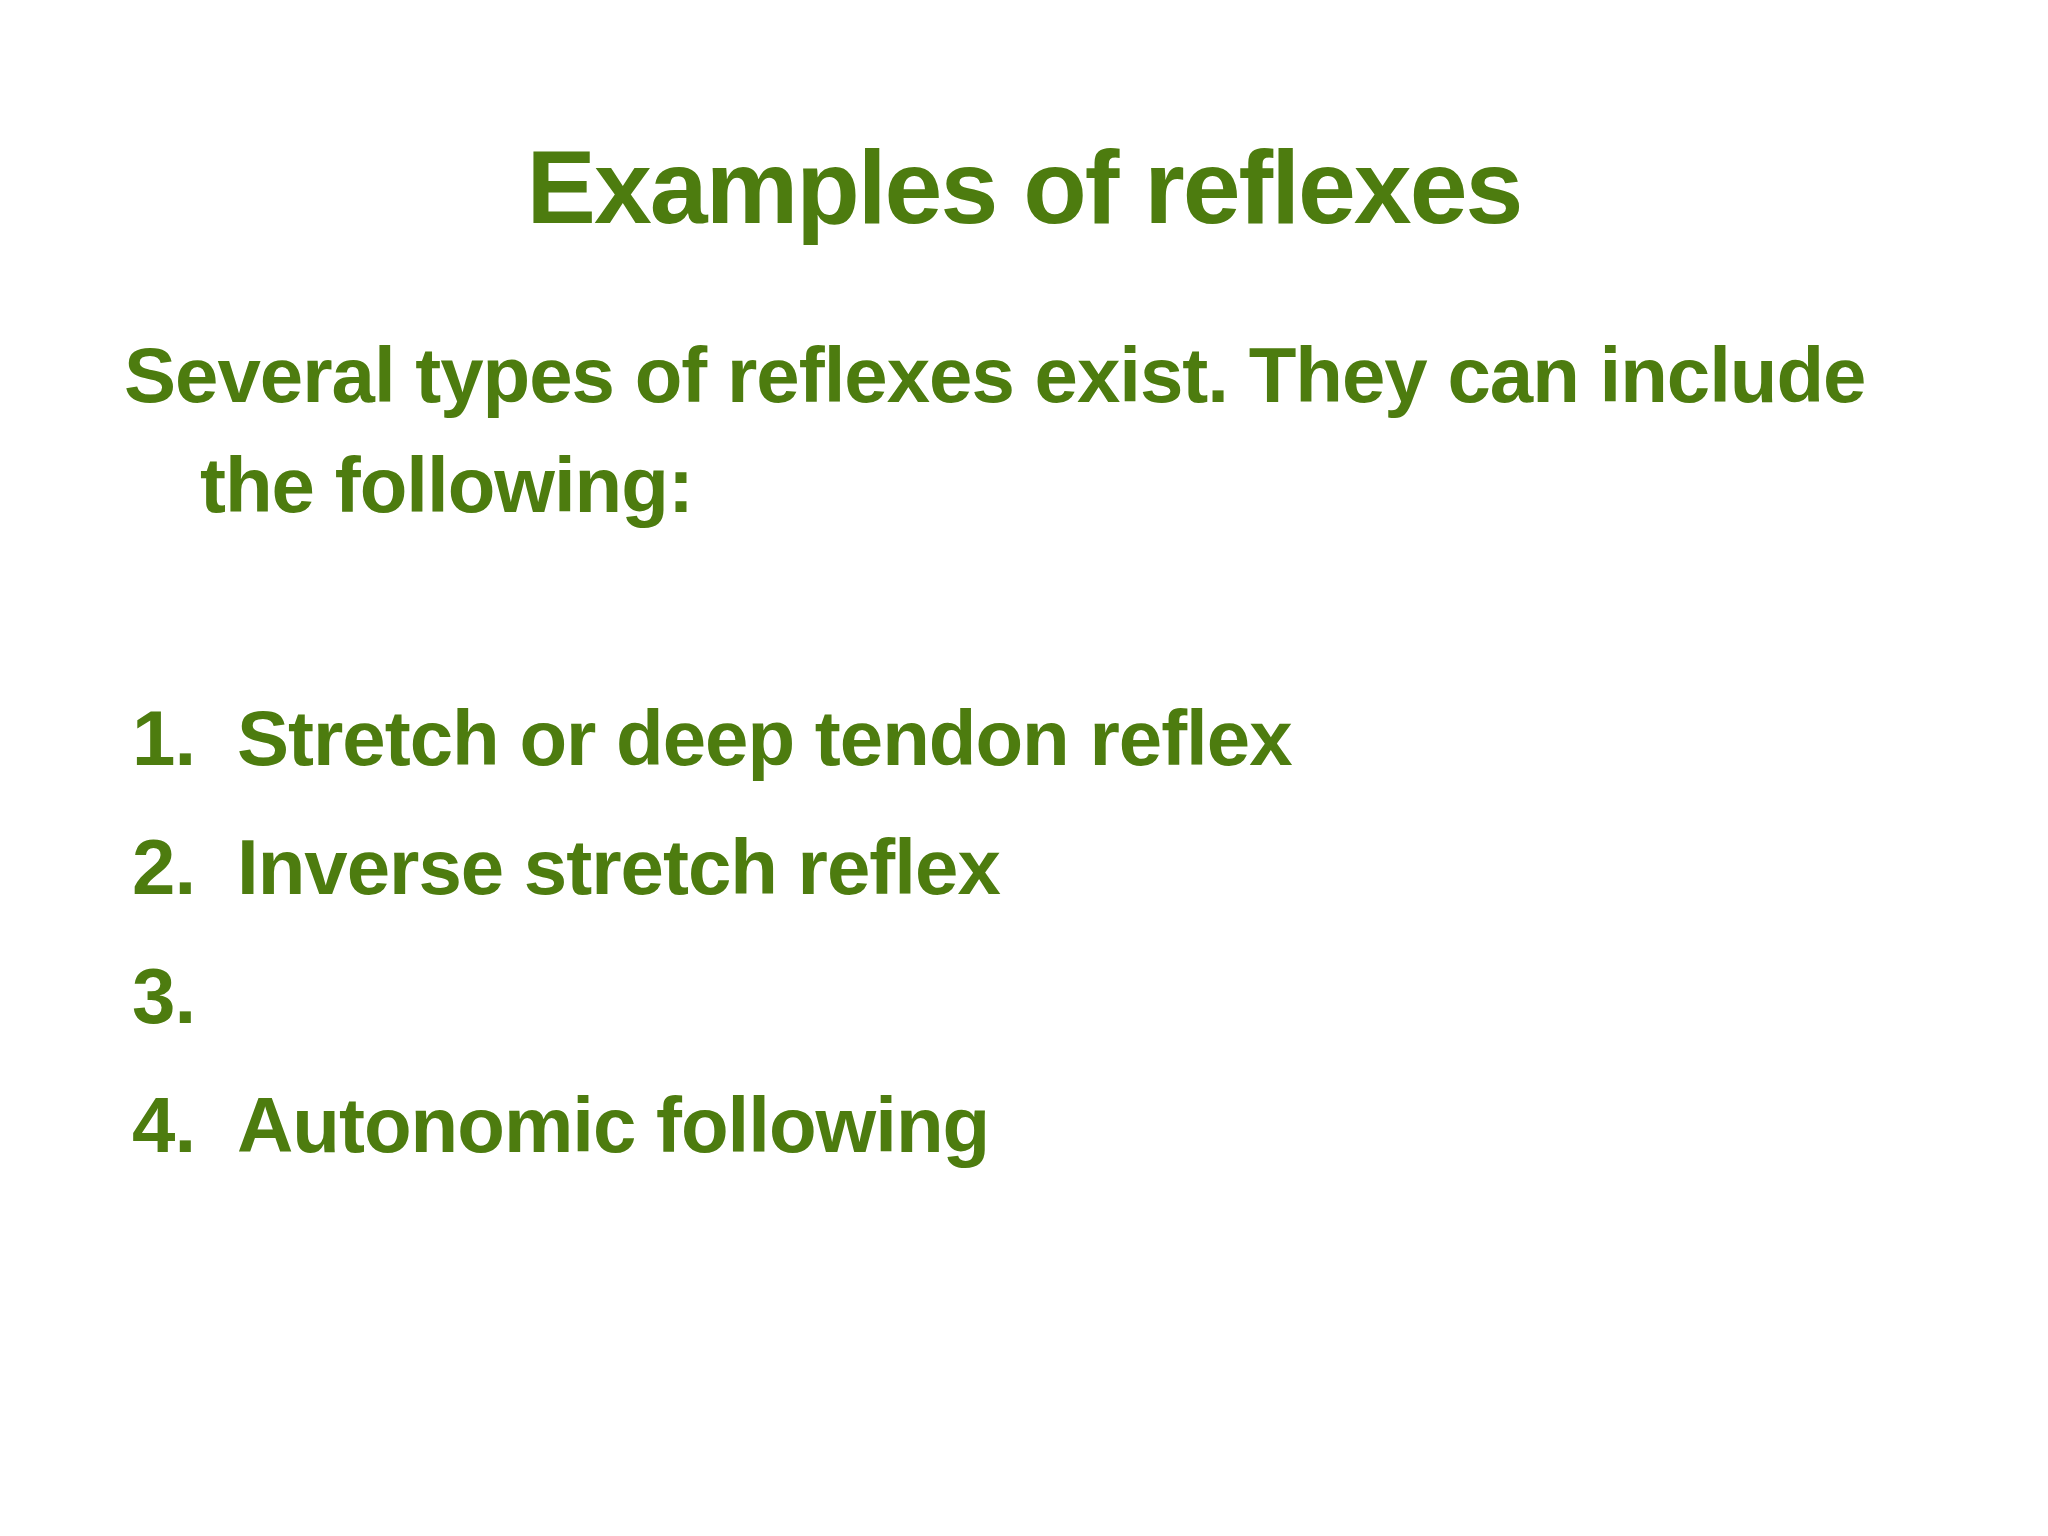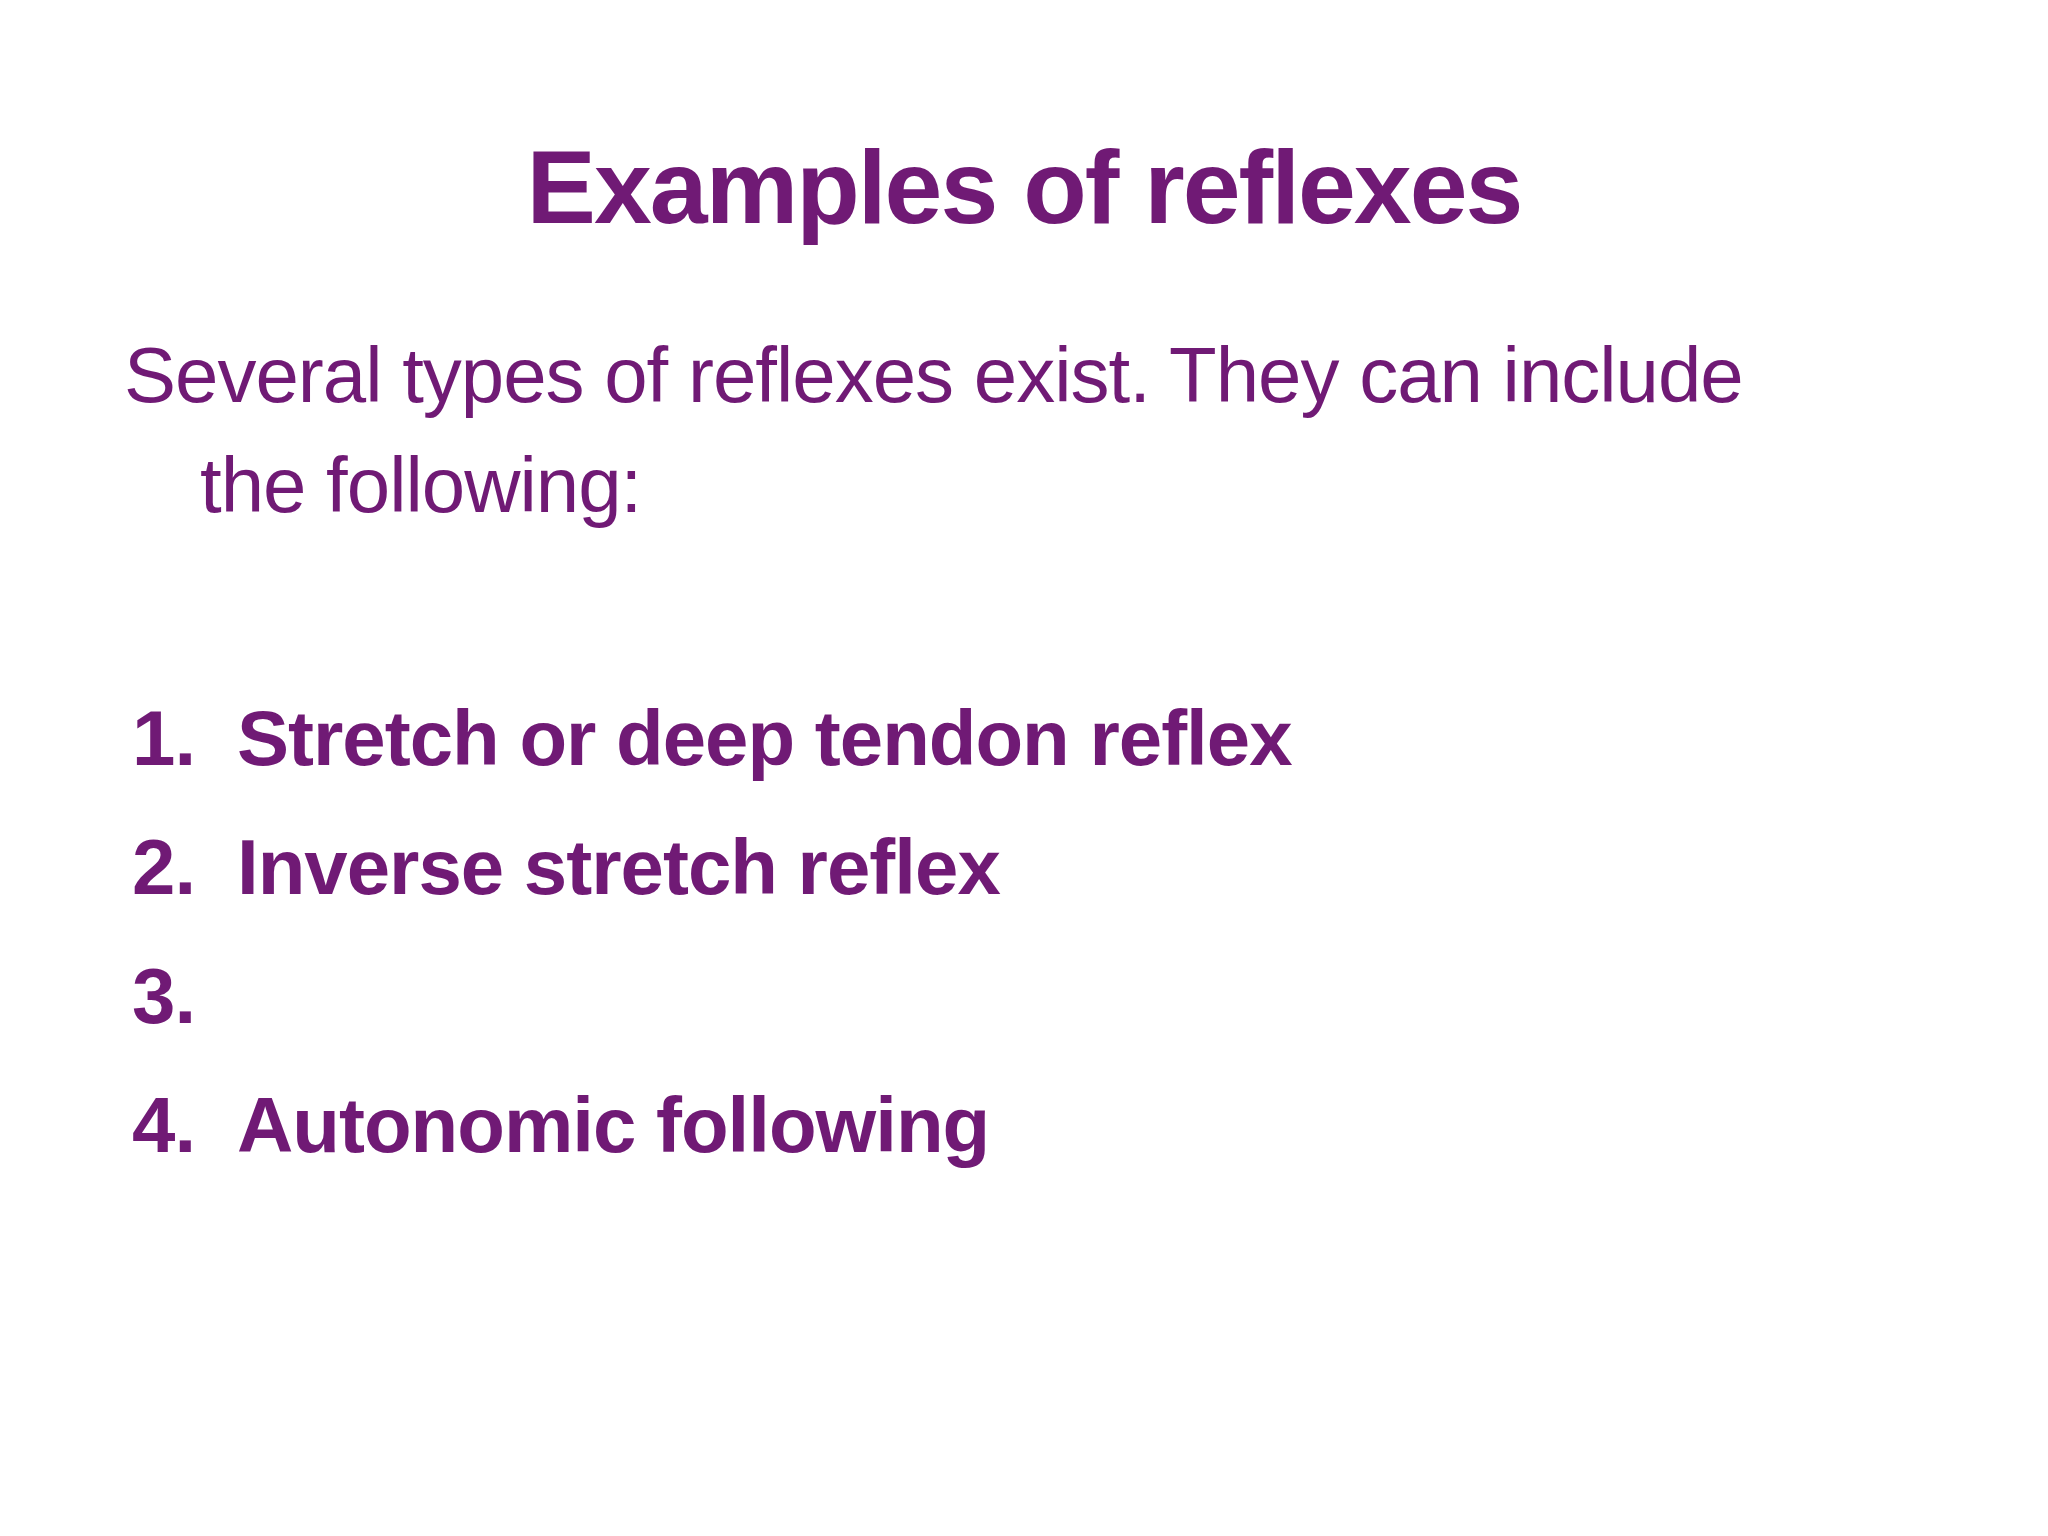--- a/index.html
+++ b/index.html
@@ -5,21 +5,21 @@
   html, body {
     margin: 0;
     padding: 0;
     background: #ffffff;
   }
   .slide {
     position: relative;
     width: 2048px;
     height: 1536px;
     background: #ffffff;
-    color: #701a75;
+    color: #4d7c0f;
     font-family: "Liberation Sans", sans-serif;
     overflow: hidden;
   }
   .title {
     margin: 0;
     padding-top: 122px;
     font-size: 104px;
     line-height: 1.25;
     font-weight: 700;
     text-align: center;
@@ -30,20 +30,21 @@
     margin-top: 68px;
     margin-left: 124px;
     margin-right: 80px;
     font-size: 78px;
     line-height: 110px;
     font-weight: 400;
     letter-spacing: -1px;
   }
   .intro-line {
     white-space: nowrap;
+    font-weight: bold;
   }
   .intro-line.cont {
     padding-left: 76px;
   }
   .reflex-list {
     list-style: none;
     margin: 152px 0 0 0;
     padding: 0 0 0 132px;
     font-size: 78px;
     font-weight: 700;

